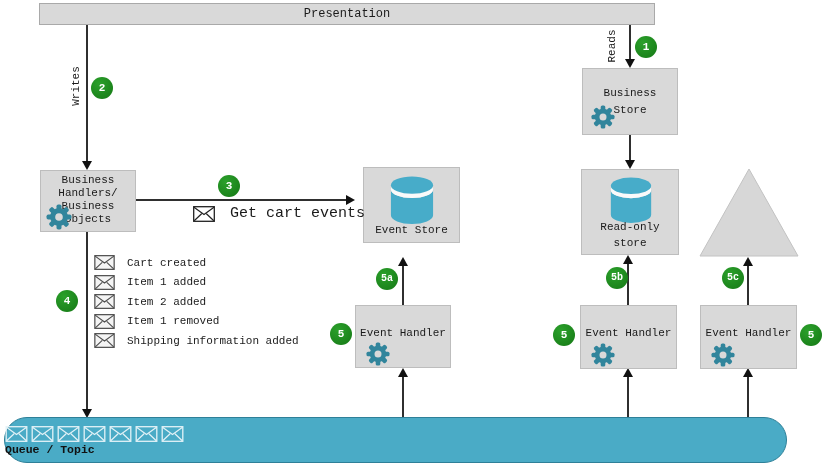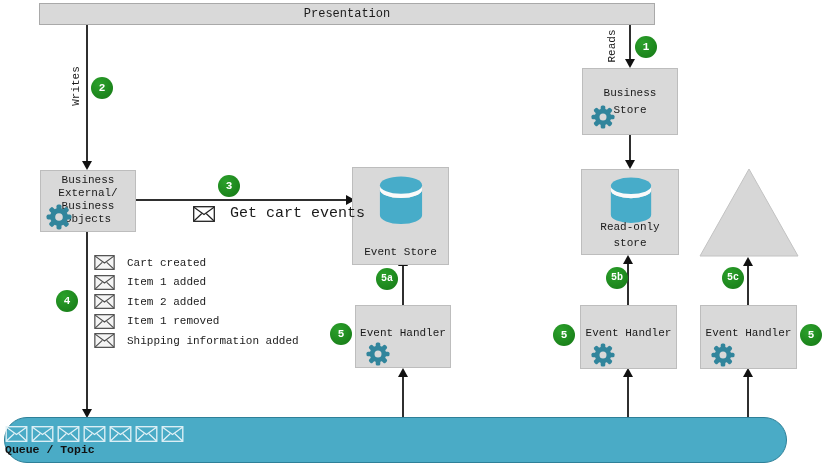--- a/index.html
+++ b/index.html
@@ -124,21 +124,21 @@
   <div class="vlabel" style="left:55px;top:79px">Writes</div>
   <div class="vlabel" style="left:591px;top:39px">Reads</div>
 
   <svg class="env" style="position:absolute;left:193px;top:206px;color:#222;--envfill:#fff;z-index:3" width="22" height="16">
       <use href="#sym-env"></use>
     </svg>
   <div style="position:absolute;left:230px;top:206px;font-size:15px;line-height:16px;z-index:3">Get cart events</div>
 
   <div class="box" style="left:40px;top:170px;width:96px;height:62px;padding-top:3px">
     <div class="lbl">Business</div>
-    <div class="lbl">External/</div>
+    <div class="lbl">Handlers/</div>
     <div class="lbl">Business</div>
     <div class="lbl">Objects</div>
     <svg class="gear" style="left:5px;bottom:1px" width="26" height="26">
         <use href="#sym-gear"></use>
       </svg>
   </div>
 
   <div id="event-list">
     <div class="evrow">
       <svg class="env" width="21" height="15">
@@ -165,21 +165,21 @@
       <span class="evtext">Item 1 removed</span>
     </div>
     <div class="evrow">
       <svg class="env" width="21" height="15">
           <use href="#sym-env"></use>
         </svg>
       <span class="evtext">Shipping information added</span>
     </div>
   </div>
 
-  <div class="box" style="left:352px;top:167px;width:97px;height:98px">
+  <div class="box" style="left:363px;top:167px;width:97px;height:76px">
     <svg class="db" style="left:25px;top:6px" width="46" height="52">
         <use href="#sym-db"></use>
       </svg>
     <div class="store-label">Event Store</div>
   </div>
 
   <div class="box" style="left:582px;top:68px;width:96px;height:67px;padding-top:16px;line-height:17px">
     <div class="lbl">Business</div>
     <div class="lbl">Store</div>
     <svg class="gear" style="left:8px;bottom:5px" width="24" height="24">

